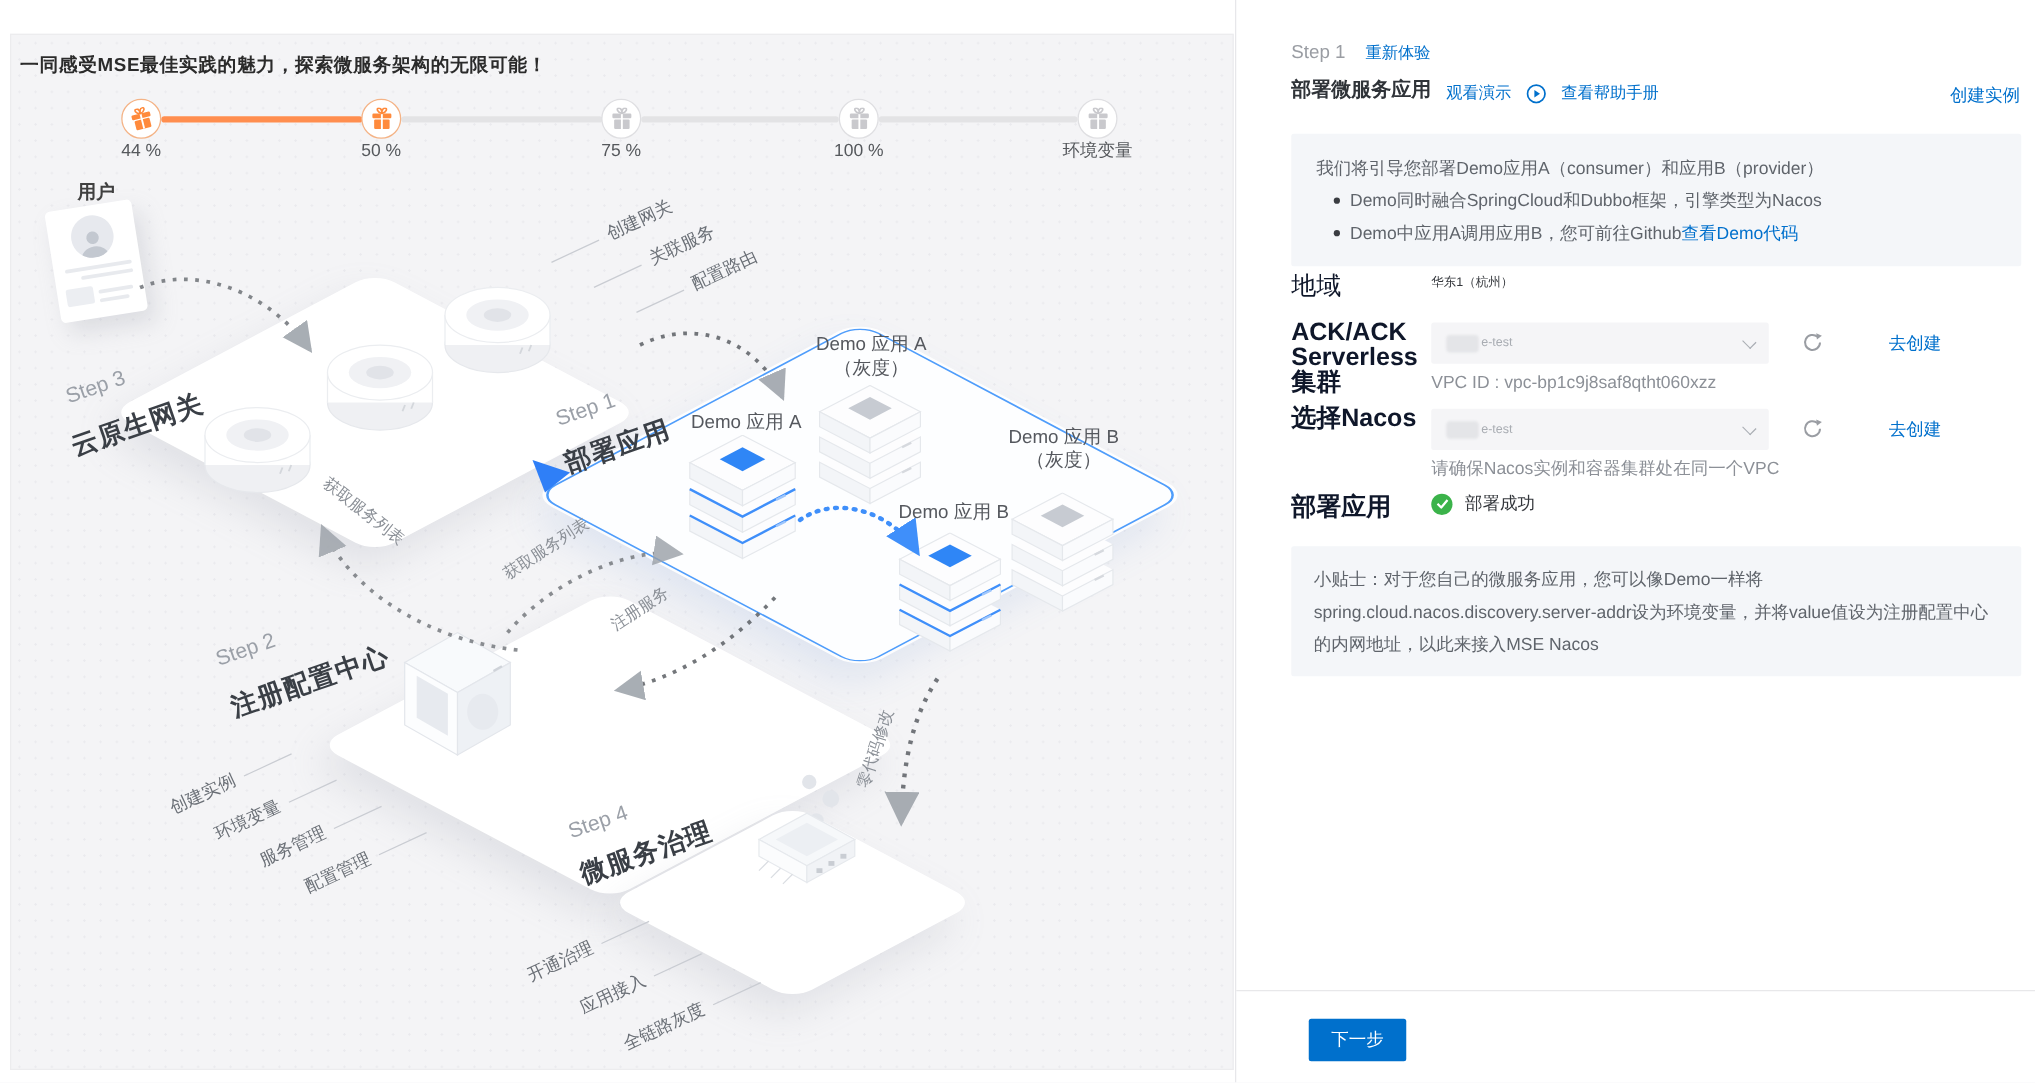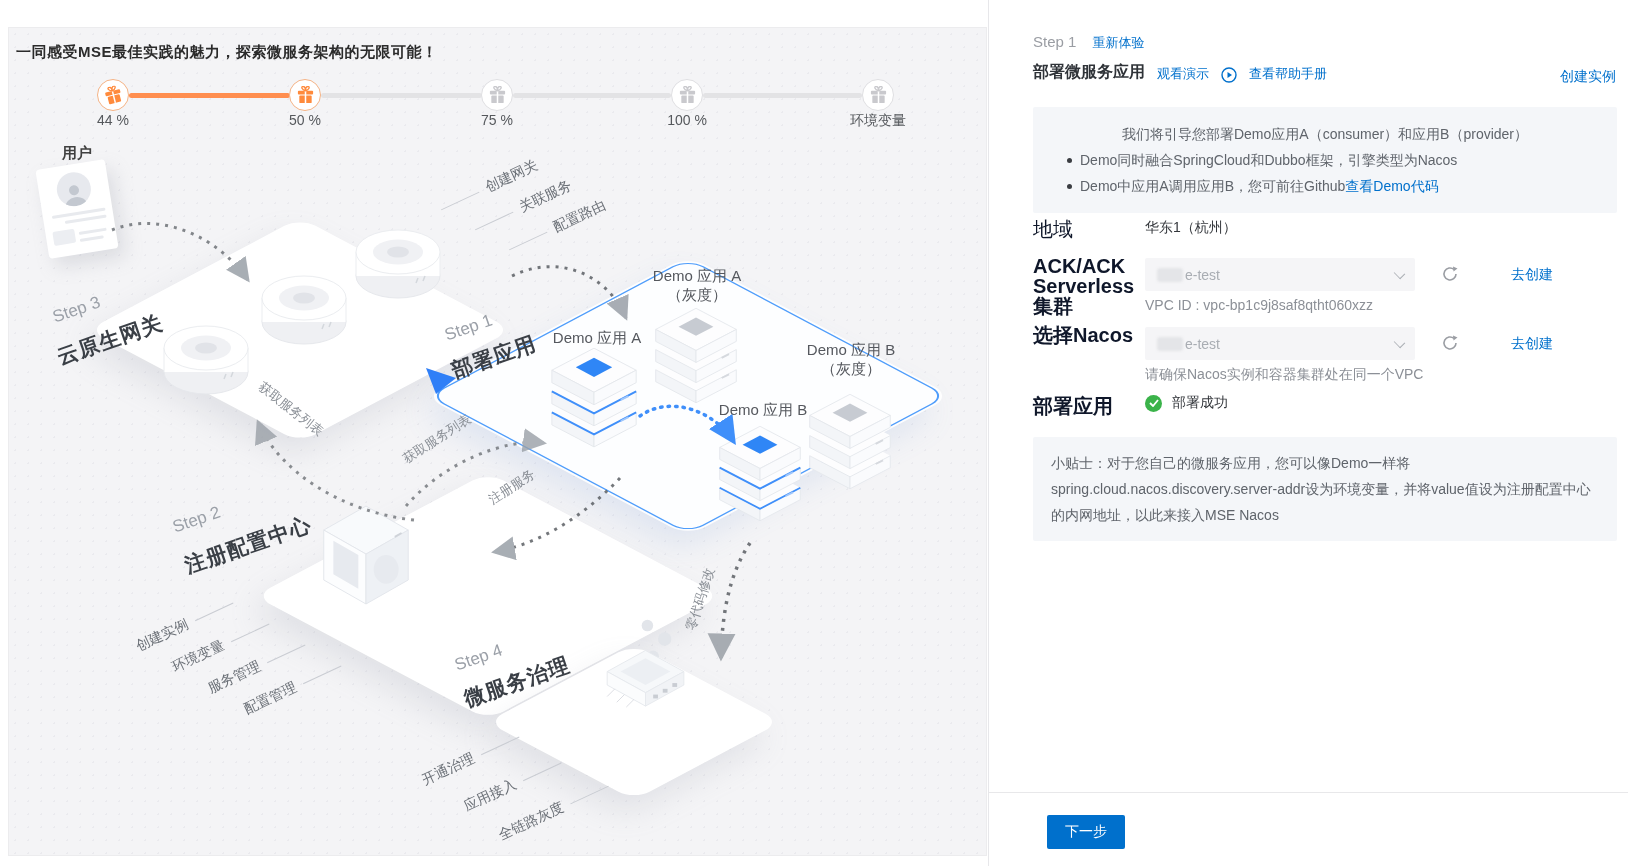--- a/index.html
+++ b/index.html
@@ -51,28 +51,28 @@
 
   
   .panel{position:absolute;left:988px;top:0;width:640px;height:866px;background:#fff;border-left:1px solid #e7e7ea;box-sizing:border-box;}
   .link{color:#0070cc;cursor:pointer;text-decoration:none;font-size:13px;}
   .row-step{position:absolute;left:44px;top:33px;display:flex;align-items:baseline;gap:16px;}
   .step-label{font-size:15px;color:#9a9da3;}
   .row-title{position:absolute;left:44px;top:62px;display:flex;align-items:flex-end;gap:12px;}
   .panel-title{font-size:16px;font-weight:700;color:#2f3338;}
   .free-trial{position:absolute;right:12px;top:68px;}
   .infobox{position:absolute;left:44px;top:107px;right:11px;background:#f4f6f9;border-radius:2px;
-           padding:14px 20px;box-sizing:border-box;font-size:14px;color:#5f646b;line-height:26px;text-align:center;}
+           padding:14px 20px;box-sizing:border-box;font-size:14px;color:#5f646b;line-height:26px;}
   .bullet-row{display:flex;align-items:center;padding-left:14px;}
   .dot{width:5px;height:5px;border-radius:50%;background:#3a3d42;margin-right:8px;flex:0 0 auto;}
   .flabel{position:absolute;left:44px;width:112px;font-size:20px;color:#0f172a;line-height:20px;}
   .flabel.b{font-weight:700;}
-  .fvalue{position:absolute;left:156px;font-size:14px;color:#33363b;}
+  .fvalue{position:absolute;left:156px;font-size:10px;color:#33363b;}
   .select{position:absolute;left:156px;width:270px;height:33px;background:#f5f5f7;border-radius:2px;
-          display:flex;align-items:center;padding:0 28px 0 12px;box-sizing:border-box;color:#a9adb3;font-size:14px;cursor:pointer;}
+          display:flex;align-items:center;padding:0 28px 0 12px;box-sizing:border-box;color:#a9adb3;font-size:10px;cursor:pointer;}
   .blurchip{display:inline-block;width:26px;height:14px;background:#e4e5e8;border-radius:3px;margin-right:2px;filter:blur(1px);}
   .caret{position:absolute;right:11px;top:13px;width:8px;height:8px;border-right:1.5px solid #a9adb3;border-bottom:1.5px solid #a9adb3;transform:rotate(45deg) scaleY(.8);margin-top:-2px;}
   .hint{position:absolute;left:156px;font-size:14px;color:#8c9097;}
   .refresh{position:absolute;left:452px;width:18px;height:18px;cursor:pointer;color:#9a9da3;}
   .gocreate{position:absolute;left:522px;font-size:14px;}
   .okrow{position:absolute;left:156px;display:flex;align-items:center;gap:10px;font-size:14px;color:#33363b;}
   .okicon{width:17px;height:17px;border-radius:50%;background:#3bb34a;display:flex;align-items:center;justify-content:center;}
   .tipbox{position:absolute;left:44px;top:437px;right:11px;background:#f4f6f9;border-radius:2px;
           padding:13px 18px;box-sizing:border-box;font-size:14px;color:#5f646b;line-height:26px;}
   .footer-line{position:absolute;left:0;right:0;top:792px;border-top:1px solid #e8e8ea;}

